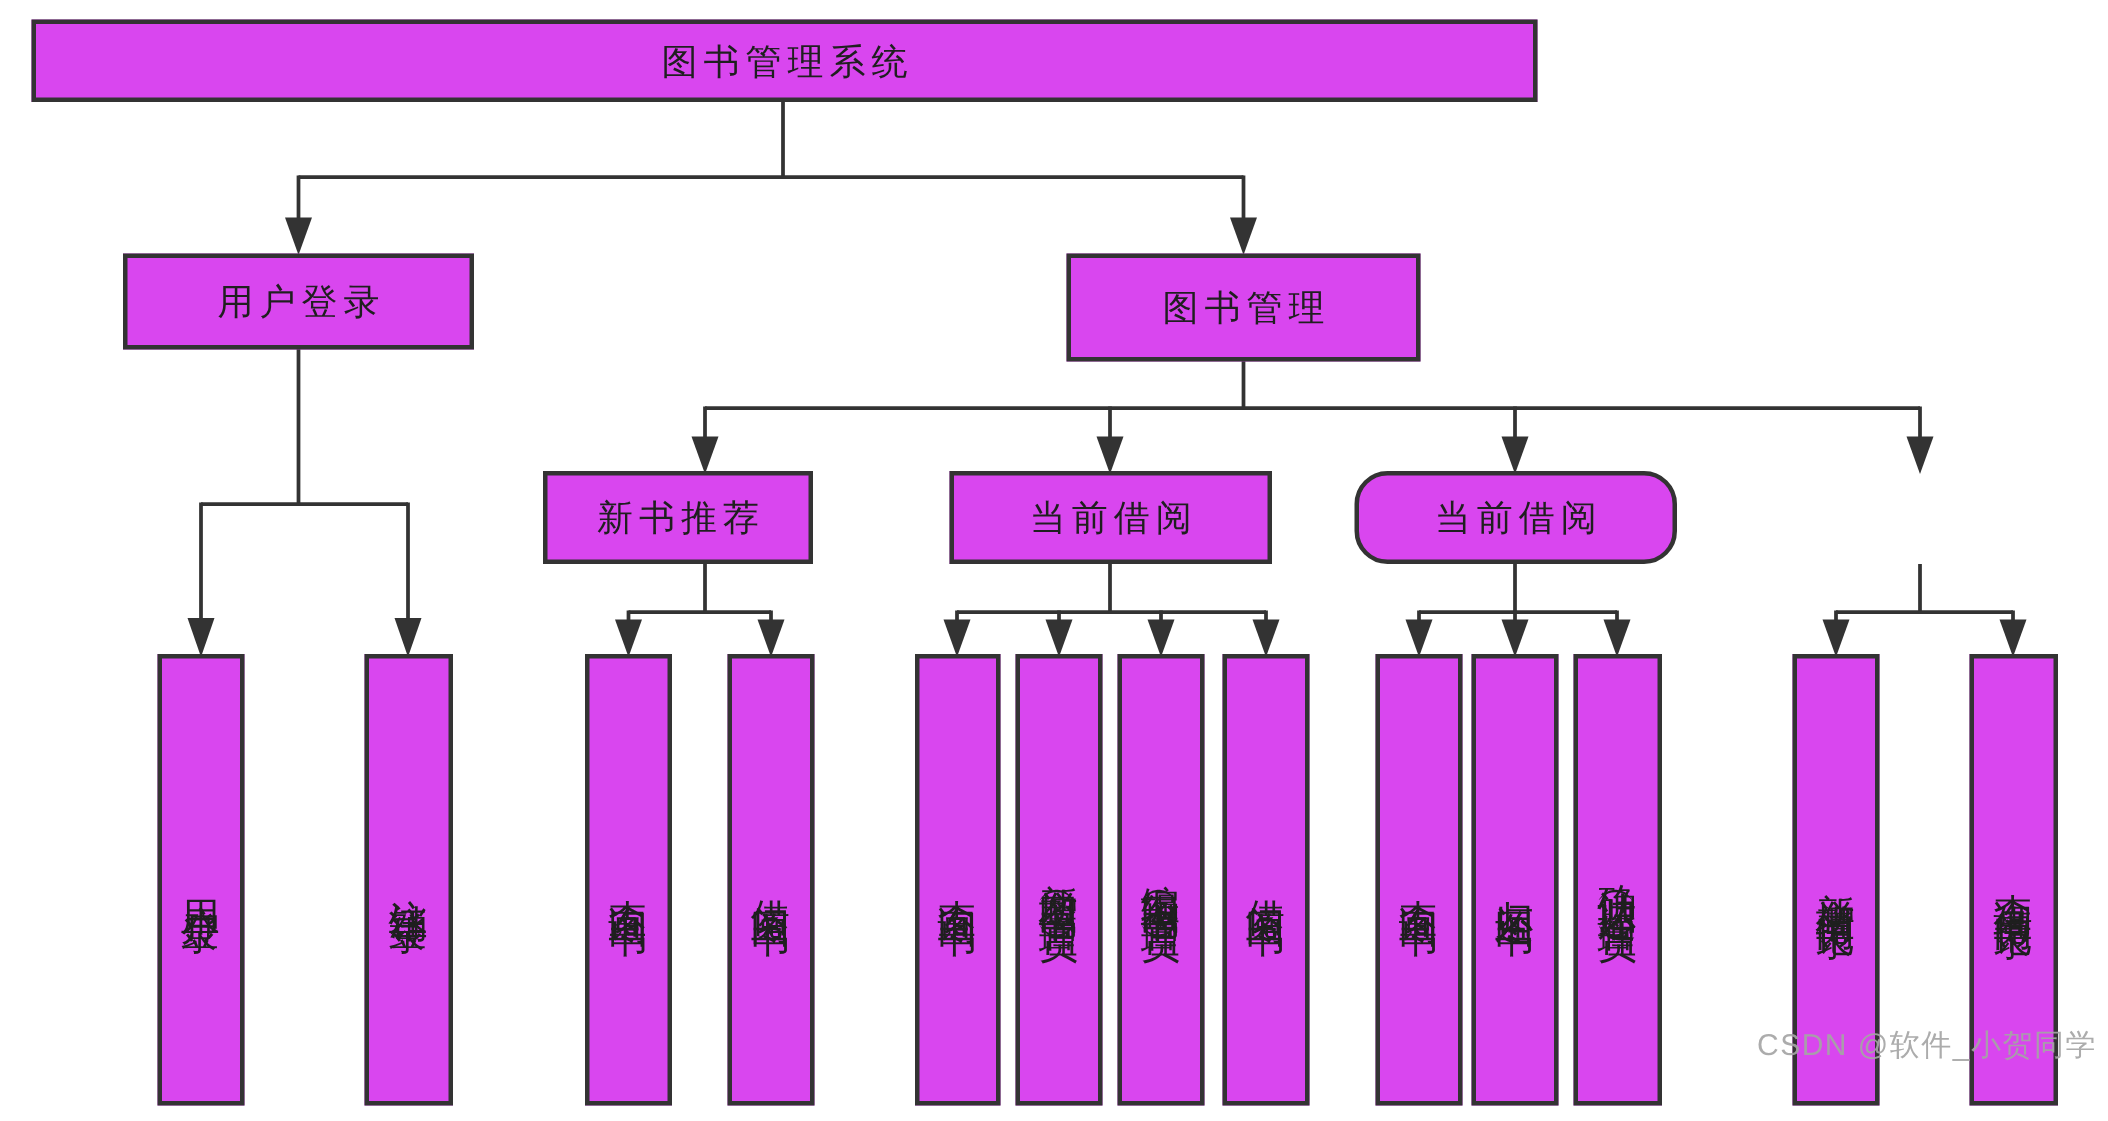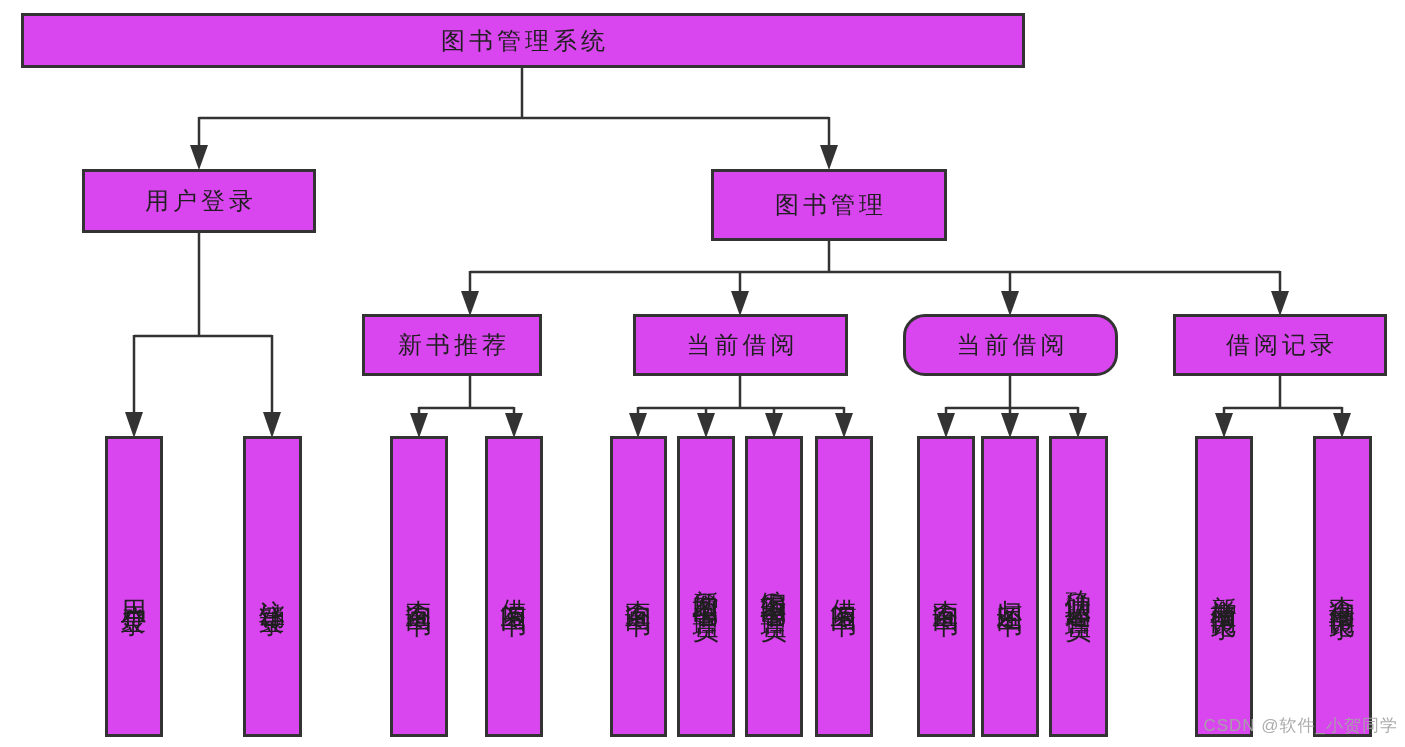--- a/index.html
+++ b/index.html
@@ -39,23 +39,23 @@
   .vtext {
     writing-mode: vertical-rl;
     text-orientation: mixed;
     font-size: 26px;
     line-height: 1;
     letter-spacing: 4px;
     white-space: nowrap;
   }
   .watermark {
     position: absolute;
-    top: 714px;
+    top: 683px;
     right: 7px;
-    font-size: 17px;
+    font-size: 20px;
     letter-spacing: 1px;
     color: var(--watermark, #a5a5a5);
     opacity: 0.92;
     z-index: 3;
     white-space: nowrap;
   }
 </style>
 </head>
 <body>
 
@@ -143,23 +143,20 @@
 
   <div class="node" style="left:362px; top:314px; width:180px; height:62px;">
     <span class="hlabel">新书推荐</span>
   </div>
   <div class="node" style="left:633px; top:314px; width:215px; height:62px;">
     <span class="hlabel">当前借阅</span>
   </div>
   <div class="node" style="left:903px; top:314px; width:215px; height:62px;border-radius:22px;">
     <span class="hlabel">当前借阅</span>
   </div>
-  <div class="node" style="left:1173px; top:314px; width:214px; height:62px;">
-    <span class="hlabel">借阅记录</span>
-  </div>
 
   <div class="node leaf" style="left:105px; top:436px; width:58px; height:301px;">
     <span class="vtext">用户登录</span>
   </div>
   <div class="node leaf" style="left:243px; top:436px; width:59px; height:301px;">
     <span class="vtext">注销登录</span>
   </div>
 
   <div class="node leaf" style="left:390px; top:436px; width:58px; height:301px;">
     <span class="vtext">查询图书</span>

